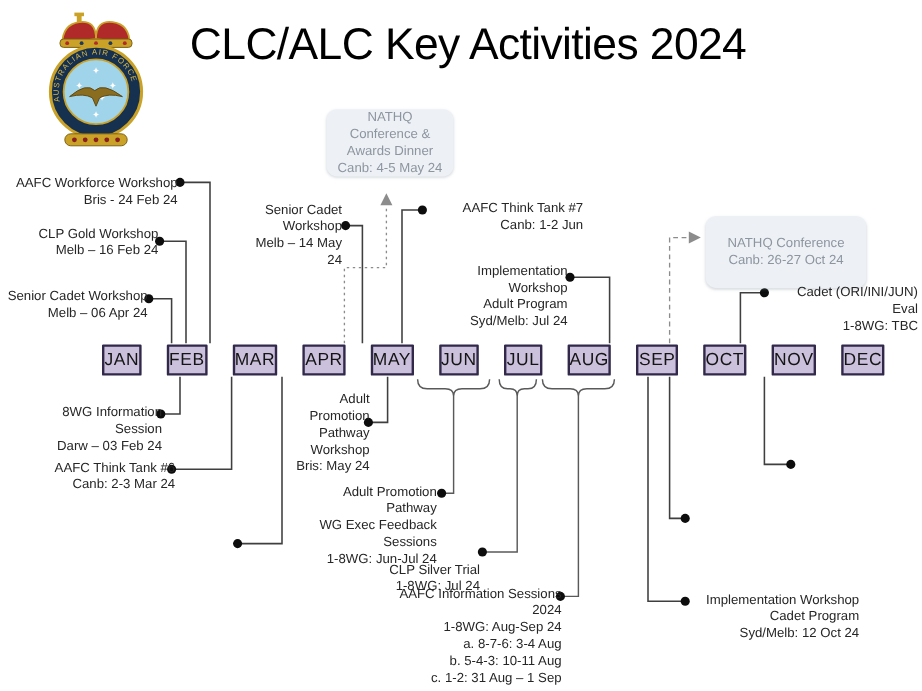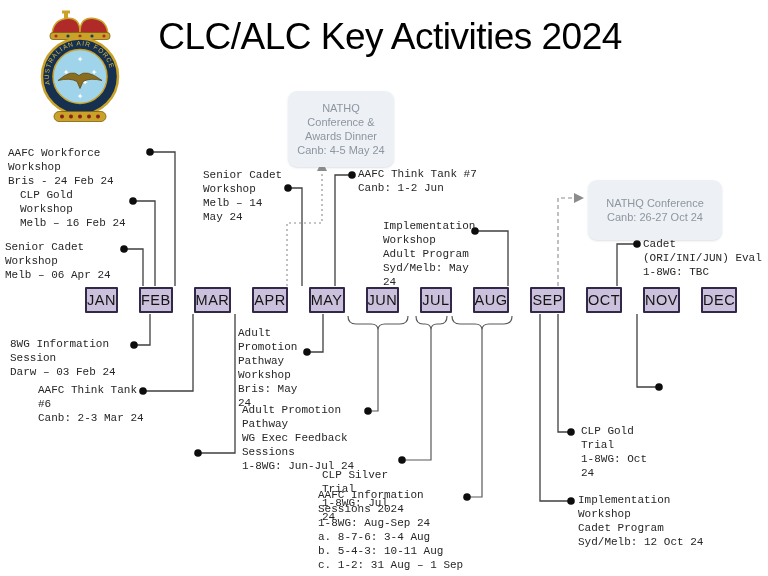--- a/index.html
+++ b/index.html
@@ -1,21 +1,21 @@
 <!DOCTYPE html>
 <html><head>
 <meta charset="utf-8">
 <style>
   html,body{margin:0;padding:0;background:#fff;}
   #slide{position:relative;width:768px;height:576px;background:#ffffff;overflow:hidden;
          font-family:"Liberation Sans",sans-serif;}
   .title{position:absolute;left:90px;top:16px;width:600px;text-align:center;
          font-size:37px;color:#000;letter-spacing:-0.5px;}
   .ann{position:absolute;font-size:11px;line-height:14px;color:#262626;
-       text-align:left;white-space:pre-line;font-family:Liberation Mono, monospace;}
+       text-align:right;white-space:pre-line;}
   .callout{position:absolute;background:#edf1f6;border-radius:9px;color:#8d959f;
            font-size:11px;line-height:14px;text-align:center;white-space:pre-line;
            box-shadow:0 1px 2px rgba(120,130,145,.25);}
   #monthbar{position:absolute;left:85px;top:287px;width:585px;height:26px;
             display:flex;gap:21px;}
   #monthbar .cell{flex:1;background:#cbc1dc;border:2px solid #32284a;border-radius:1px;
             display:flex;align-items:center;justify-content:center;
             font-size:14.5px;color:#141414;letter-spacing:.5px;}
   svg.overlay{position:absolute;left:0;top:0;pointer-events:none;}
   #logo{position:absolute;left:28px;top:6px;width:100px;height:125px;}
@@ -120,42 +120,42 @@
       <circle cx="307" cy="352" r="3.8"></circle>
         <circle cx="368" cy="411" r="3.8"></circle>
       <circle cx="402" cy="460" r="3.8"></circle>
         <circle cx="467" cy="497" r="3.8"></circle>
       <circle cx="571" cy="501" r="3.8"></circle>
         <circle cx="571" cy="432" r="3.8"></circle>
       <circle cx="659" cy="387" r="3.8"></circle>
     </g>
   </svg>
 
-  <div class="callout" style="left:288px;top:91px;width:102px;padding:10px 2px;">NATHQ
+  <div class="callout" style="left:272px;top:91px;width:102px;padding:0 2px;">NATHQ
 Conference &amp;
 Awards Dinner
 Canb: 4-5 May 24</div>
   <div class="callout" style="left:588px;top:180px;width:130px;padding:16px 2px;">NATHQ Conference
 Canb: 26-27 Oct 24</div>
 
   <div class="ann" style="left:8px;top:146px;width:140px;">AAFC Workforce Workshop
 Bris - 24 Feb 24</div>
   <div class="ann" style="left:20px;top:188px;width:112px;">CLP Gold Workshop
 Melb – 16 Feb 24</div>
   <div class="ann" style="left:5px;top:240px;width:118px;">Senior Cadet Workshop
 Melb – 06 Apr 24</div>
   <div class="ann" style="left:203px;top:168px;width:82px;">Senior Cadet
 Workshop
 Melb – 14 May 24</div>
   <div class="ann" style="left:358px;top:167px;width:128px;">AAFC Think Tank #7
 Canb: 1-2 Jun</div>
   <div class="ann" style="left:383px;top:219px;width:90px;">Implementation
 Workshop
 Adult Program
-Syd/Melb: May 24</div>
+Syd/Melb: Jul 24</div>
   <div class="ann" style="left:643px;top:237px;width:122px;">Cadet (ORI/INI/JUN) Eval
 1-8WG: TBC</div>
   <div class="ann" style="left:10px;top:337px;width:125px;">8WG Information Session
 Darw – 03 Feb 24</div>
   <div class="ann" style="left:38px;top:383px;width:108px;">AAFC Think Tank #6
 Canb: 2-3 Mar 24</div>
   <div class="ann" style="left:238px;top:326px;width:70px;">Adult
 Promotion
 Pathway
 Workshop
@@ -166,22 +166,20 @@
   <div class="ann" style="left:322px;top:450px;width:78px;margin-top:18px;">CLP Silver Trial
 1-8WG: Jul 24</div>
   <div class="ann" style="left:318px;top:488px;width:150px;">AAFC Information Sessions 2024
 1-8WG: Aug-Sep 24
 a.    8-7-6: 3-4 Aug
 b.    5-4-3: 10-11 Aug
 c.    1-2: 31 Aug – 1 Sep</div>
   <div class="ann" style="left:578px;top:493px;width:138px;">Implementation Workshop
 Cadet Program
 Syd/Melb: 12 Oct 24</div>
-  <div class="ann" style="left:581px;top:424px;width:80px;">CLP Gold Trial
-1-8WG: Oct 24</div>
 
   <div id="monthbar">
     <div class="cell">
         <span>JAN</span>
       </div>
     <div class="cell">
         <span>FEB</span>
       </div>
     <div class="cell">
         <span>MAR</span>

